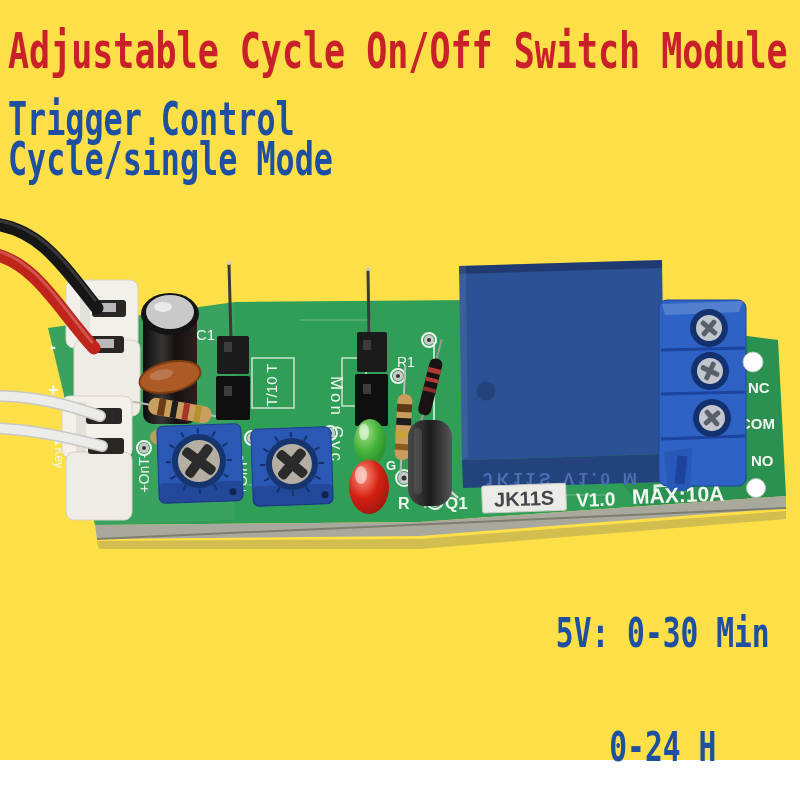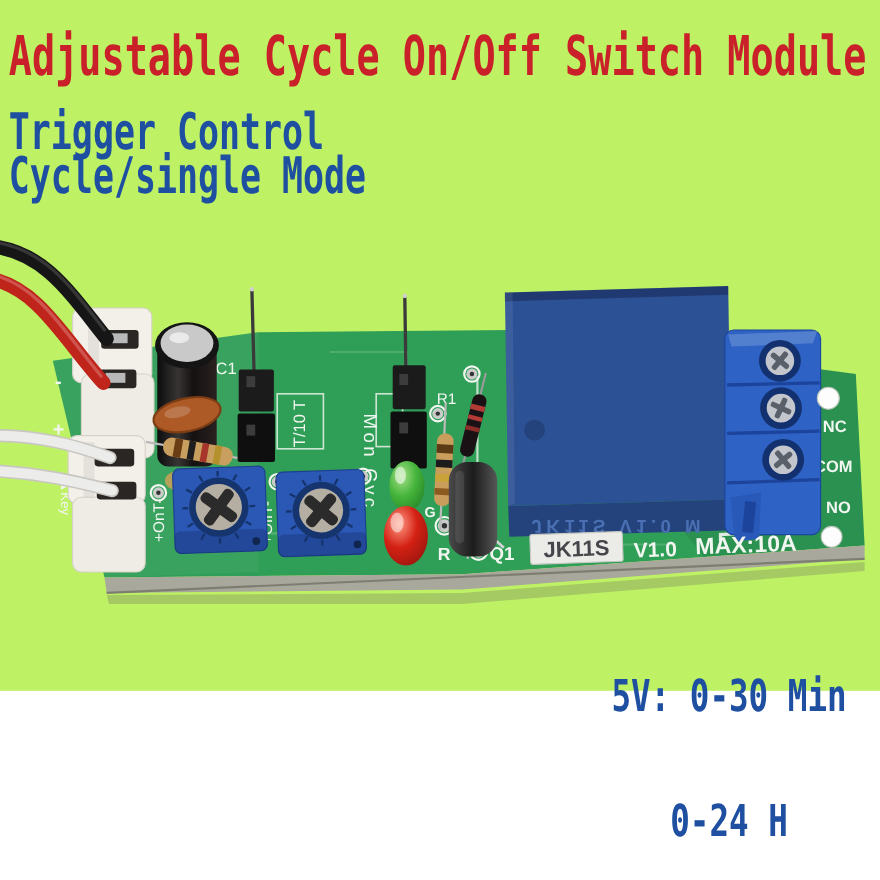--- a/index.html
+++ b/index.html
@@ -1,16 +1,16 @@
 <!DOCTYPE html>
 <html style="--title_red: #c9202a; --text_blue: #1e4fa1; --pcb_green: #2f9e57; --pcb_edge: #a9a89c; --relay_blue: #2d5195; --relay_band: #24437c; --pot_blue: #2b57b5; --terminal_blue: #2e63c5; --led_red: #d42114; --led_green: #46b53c; --wire_black: #161616; --wire_red: #c0251c; --wire_white: #ececea; --silkscreen: #f2f6f0;"><head>
 <meta charset="utf-8">
 <style>
   html,body{margin:0;padding:0;background:#ffffff;width:800px;height:800px;overflow:hidden;}
-  .page{position:relative;width:800px;height:628px;background:#bef264;font-family:"DejaVu Sans Mono",monospace;}
+  .page{position:relative;width:800px;height:760px;background:#fde047;font-family:"DejaVu Sans Mono",monospace;}
   .title{
     position:absolute;left:8px;top:22px;margin:0;
     font-size:50px;font-weight:bold;color:var(--title_red,#c9202a);
     white-space:nowrap;transform:scaleX(.70);transform-origin:left top;
     font-family:"DejaVu Sans Mono",monospace;letter-spacing:0;
   }
   .subtitle{
     position:absolute;left:8px;top:99px;
     font-size:46px;font-weight:bold;color:var(--text_blue,#1e4fa1);
     line-height:40px;white-space:nowrap;transform:scaleX(.69);transform-origin:left top;

